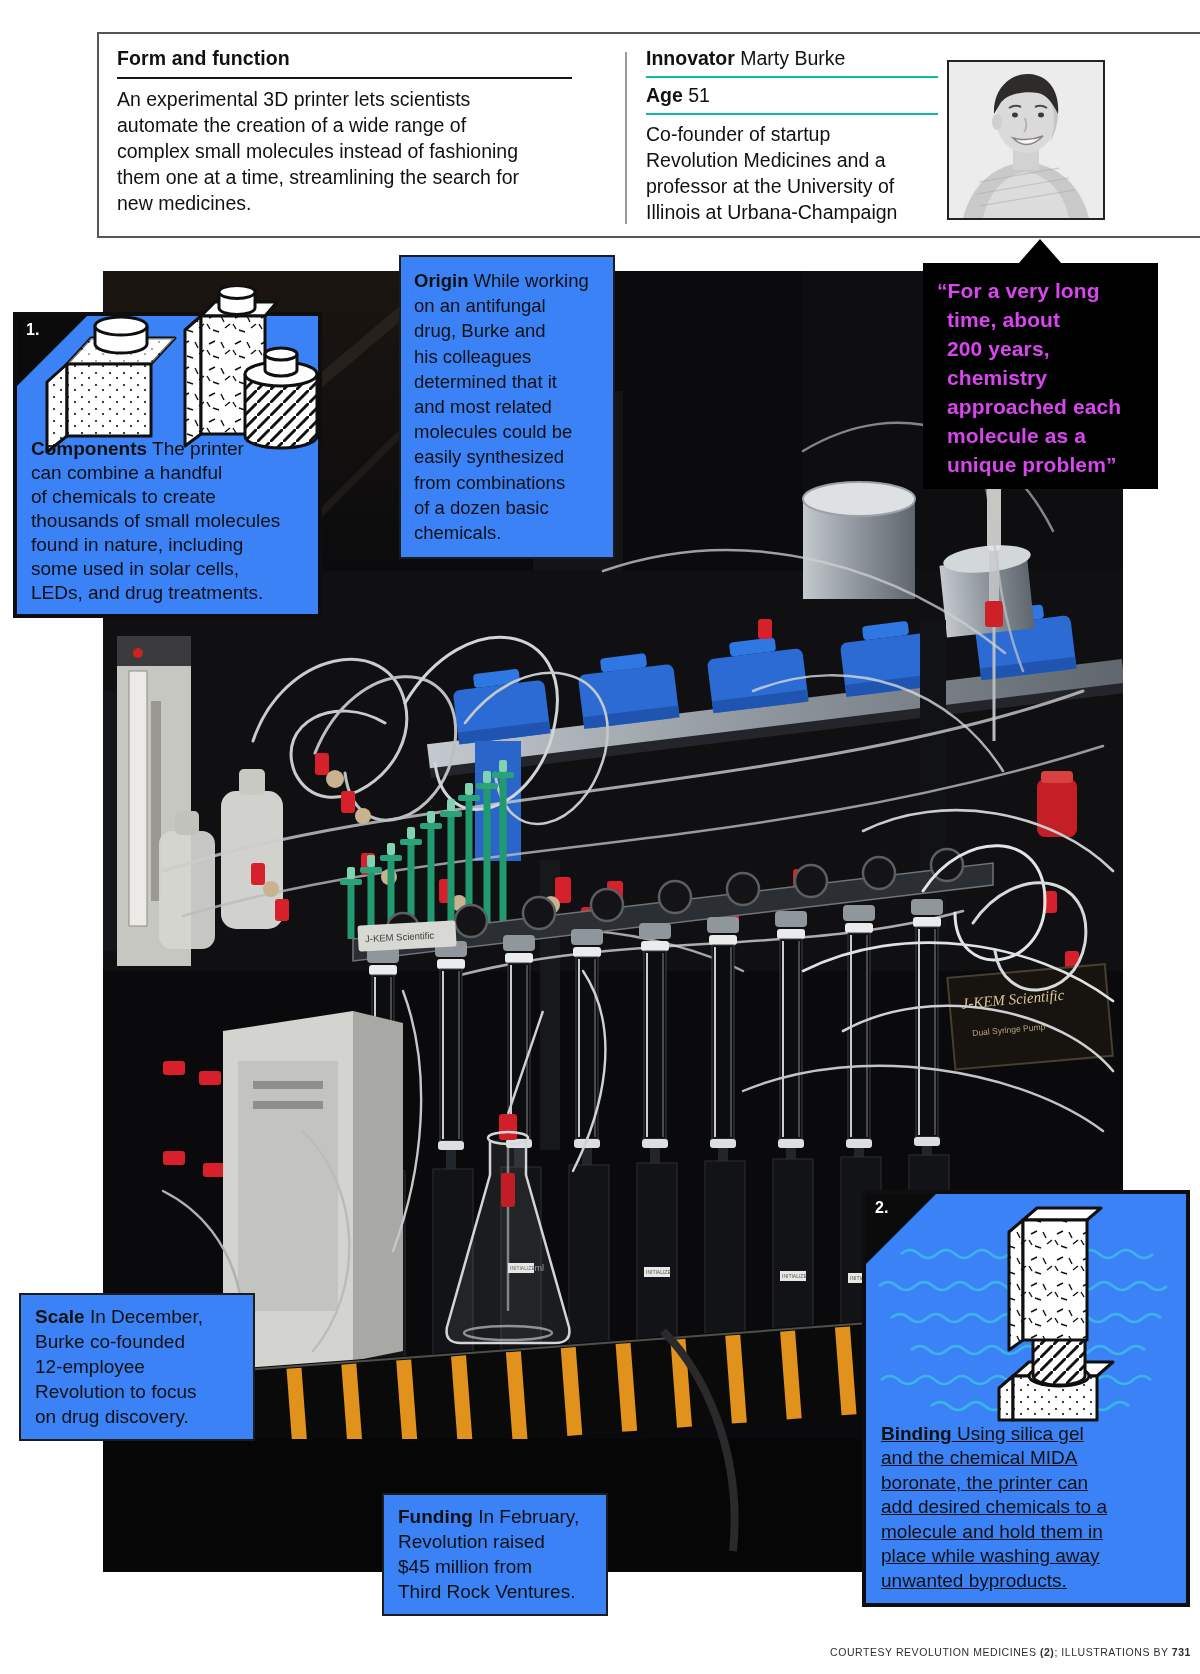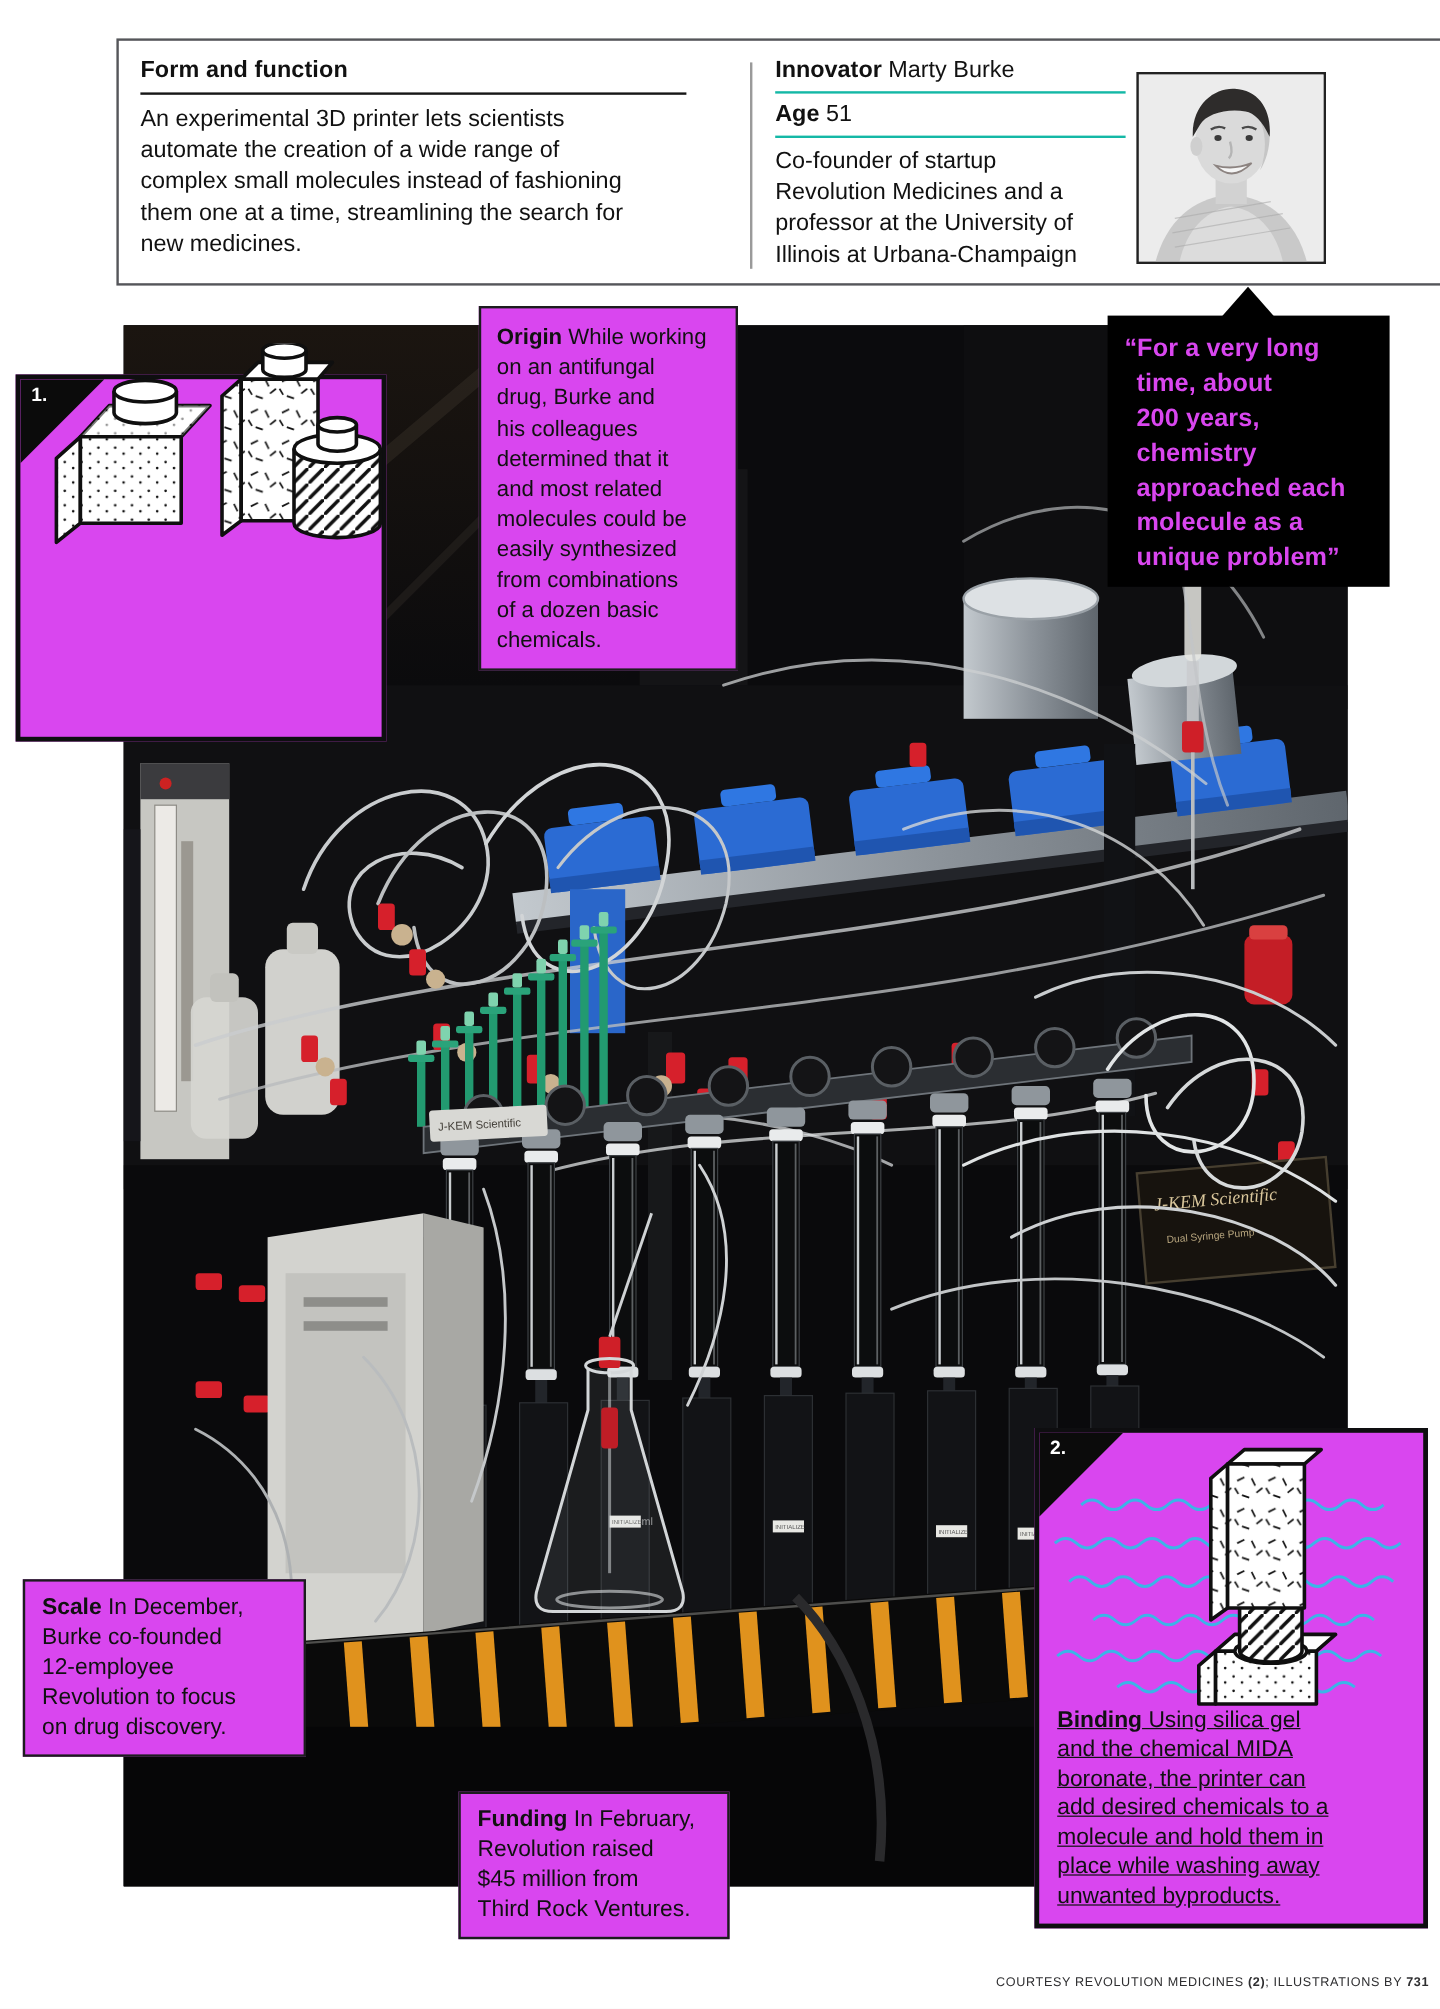--- a/index.html
+++ b/index.html
@@ -34,26 +34,26 @@
   .quote-tail { position:absolute; left:1018px; top:239px; width:0; height:0; z-index:7;
     border-left:22px solid transparent; border-right:22px solid transparent;
     border-bottom:25px solid #000; }
 
   
   .photo { position:absolute; left:103px; top:271px; width:1020px; height:1301px;
     background:#0b0b0d; z-index:1; }
   .photo svg { display:block; }
 
   
-  .callout { position:absolute; background:#d946ef; border:2px solid #1c1c1e; z-index:5;
+  .callout { position:absolute; background:#3b82f6; border:2px solid #1c1c1e; z-index:5;
     font-size:19px; }
   .callout .txt { line-height:25px; }
   .origin   { left:399px; top:255px; width:216px; padding:11px 12px 12px 13px; }
   .origin .txt { font-size:18.5px; line-height:25.2px; }
-  .scale    { left:19px;  top:1293px; width:236px; padding:9px 12px 10px 14px;margin-top:23px; }
+  .scale    { left:19px;  top:1293px; width:236px; padding:9px 12px 10px 14px; }
   .funding  { left:382px; top:1493px; width:226px; padding:9px 12px 10px 14px; }
 
   .numbered { border:4px solid #0e0e10; }
   .components { left:13px; top:312px; width:309px; height:306px; }
   .binding    { left:862px; top:1190px; width:328px; height:417px; }
   .notch { position:absolute; left:0; top:0; z-index:2; }
   .notch-num { position:absolute; left:9px; top:5px; color:#fff; font-size:16px;
     font-weight:bold; z-index:3; }
   .c-illus { position:absolute; left:6px; top:-30px; z-index:4; }
   .c-text  { position:absolute; left:14px; bottom:9px; width:280px; z-index:5;
@@ -533,20 +533,27 @@
         <rect x="178" y="30" width="64" height="118" fill="url(#p-ticks)"></rect>
         <path d="M196,6 v16 a18,6.5 0 0 0 36,0 v-16" fill="#fff"></path>
         <ellipse cx="214" cy="6" rx="18" ry="6.5" fill="#fff"></ellipse>
 
         <path d="M222,88 v62 a36,12 0 0 0 72,0 v-62" fill="url(#p-diag)"></path>
         <ellipse cx="258" cy="88" rx="36" ry="12" fill="#fff"></ellipse>
         <path d="M242,68 v16 a16,6 0 0 0 32,0 v-16" fill="#fff"></path>
         <ellipse cx="258" cy="68" rx="16" ry="6" fill="#fff"></ellipse>
       </g>
     </svg>
+    <p class="c-text pre"><b>Components</b><span> The printer
+can combine a handful
+of chemicals to create
+thousands of small molecules
+found in nature, including
+some used in solar cells,
+LEDs, and drug treatments.</span></p>
   </div>
 
   <div class="callout scale">
     <p class="txt pre"><b>Scale</b><span> In December,
 Burke co-founded
 12-employee
 Revolution to focus
 on drug discovery.</span></p>
   </div>
 

